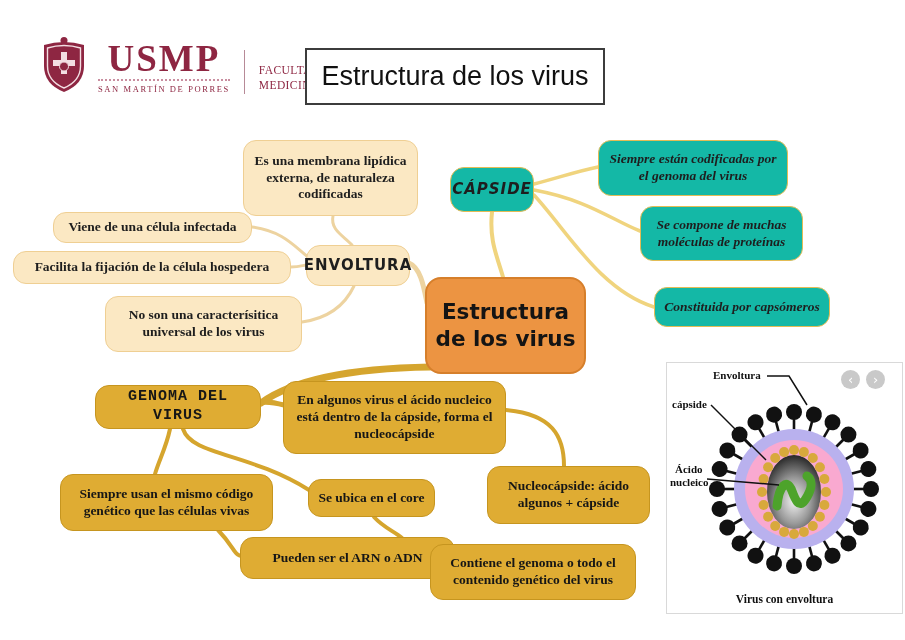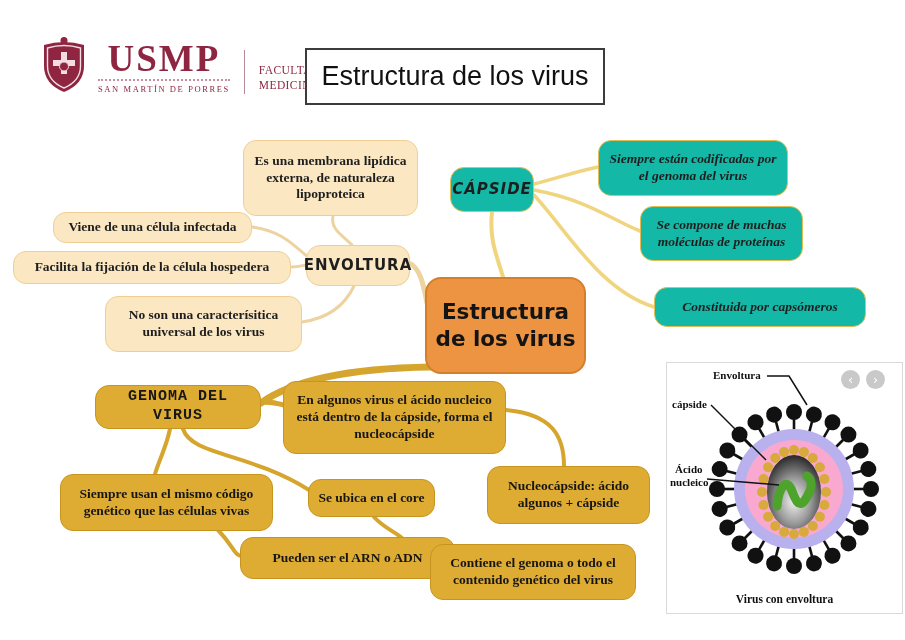--- a/index.html
+++ b/index.html
@@ -87,30 +87,30 @@
     <path d="M430,367 C368,368 298,376 261,403" stroke="#D5A52E" stroke-width="7"></path>
     <path d="M258,403 C268,401 276,403 284,405" stroke="#D5A52E" stroke-width="5"></path>
     <path d="M170,429 C166,448 159,460 155,474" stroke="#D5A52E" stroke-width="4"></path>
     <path d="M183,429 C192,456 248,452 309,490" stroke="#D5A52E" stroke-width="4"></path>
     <path d="M218,530 C238,551 232,556 247,557" stroke="#D5A52E" stroke-width="4"></path>
     <path d="M374,517 C384,528 394,531 402,538" stroke="#D5A52E" stroke-width="4"></path>
     <path d="M430,556 C445,559 441,568 436,571" stroke="#D5A52E" stroke-width="4"></path>
     <path d="M506,410 C552,414 564,436 564,466" stroke="#D5A52E" stroke-width="4"></path>
   </svg>
 
-  <div class="node cream" style="left:243px;top:140px;width:175px;height:76px;">Es una membrana lipídica externa, de naturaleza lipoproteica</div>
+  <div class="node cream" style="left:243px;top:140px;width:175px;height:76px;">Es una membrana lipídica externa, de naturaleza codificadas</div>
   <div class="node cream hdr" style="left:306px;top:245px;width:104px;height:41px;">ENVOLTURA</div>
   <div class="node cream" style="left:53px;top:212px;width:199px;height:31px;">Viene de una célula infectada</div>
   <div class="node cream" style="left:13px;top:251px;width:278px;height:33px;">Facilita la fijación de la célula hospedera</div>
   <div class="node cream" style="left:105px;top:296px;width:197px;height:56px;">No son una caracterísitica universal de los virus</div>
 
   <div class="node yellow hdr" style="left:450px;top:167px;width:84px;height:45px;">CÁPSIDE</div>
   <div class="node yellow" style="left:598px;top:140px;width:190px;height:56px;">Siempre están codificadas por el genoma del virus</div>
   <div class="node yellow" style="left:640px;top:206px;width:163px;height:55px;">Se compone de muchas moléculas de proteínas</div>
-  <div class="node yellow" style="left:654px;top:287px;width:212px;height:40px;">Constituida por capsómeros</div>
+  <div class="node yellow" style="left:654px;top:287px;width:176px;height:40px;">Constituida por capsómeros</div>
 
   <div class="node central" style="left:425px;top:277px;width:161px;height:97px;">Estructura de los virus</div>
 
   <div class="node gold hdr" style="left:95px;top:385px;width:166px;height:44px;font-family:Liberation Mono, monospace;">GENOMA DEL VIRUS</div>
   <div class="node gold" style="left:283px;top:381px;width:223px;height:73px;">En algunos virus el ácido nucleico está dentro de la cápside, forma el nucleocápside</div>
   <div class="node gold" style="left:60px;top:474px;width:213px;height:57px;">Siempre usan el mismo código genético que las células vivas</div>
   <div class="node gold" style="left:308px;top:479px;width:127px;height:38px;">Se ubica en el core</div>
   <div class="node gold" style="left:240px;top:537px;width:215px;height:42px;">Pueden ser el ARN o ADN</div>
   <div class="node gold" style="left:487px;top:466px;width:163px;height:58px;">Nucleocápside: ácido algunos + cápside</div>
   <div class="node gold" style="left:430px;top:544px;width:206px;height:56px;">Contiene el genoma o todo el contenido genético del virus</div>

